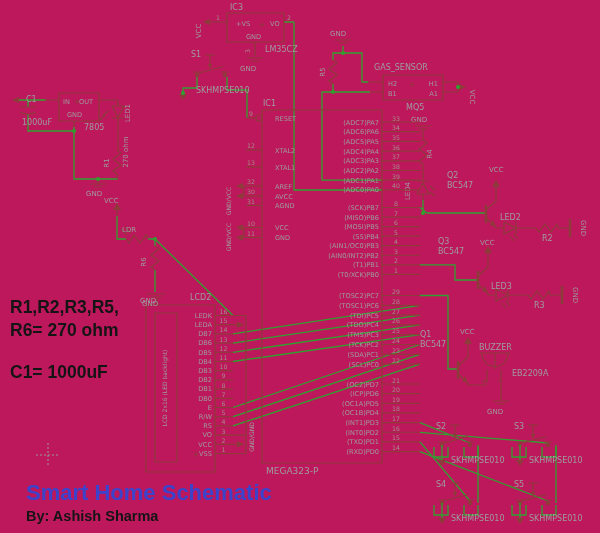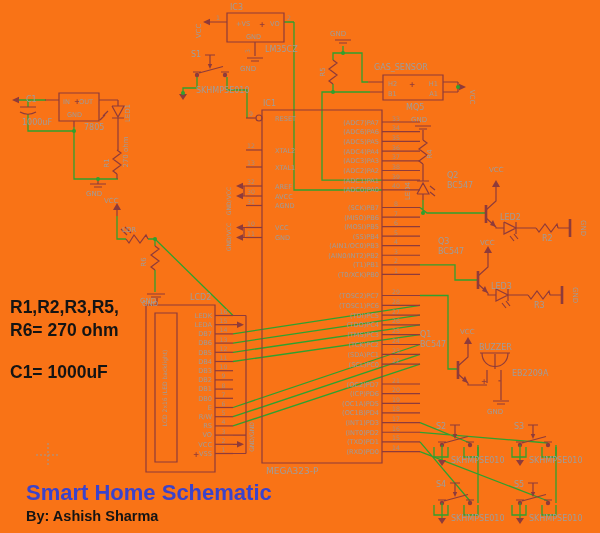--- a/index.html
+++ b/index.html
@@ -1,16 +1,16 @@
 <!DOCTYPE html>
 <html><head>
 <meta charset="utf-8">
 <style>
   html,body{margin:0;padding:0;background:#fff;}
-  #stage{position:relative;width:600px;height:533px;background:#f97316;overflow:hidden;}
+  #stage{position:relative;width:600px;height:533px;background:#be185d;overflow:hidden;}
   svg{display:block;}
   text{font-family:"DejaVu Sans","Liberation Sans",sans-serif;}
   .sym{stroke:#8E3B3B;stroke-width:1.2;fill:none;}
   .symt{stroke:#8E3B3B;stroke-width:2.6;fill:none;}
   .symf{fill:#8E3B3B;stroke:none;}
   .wire{stroke:#2FA12F;stroke-width:1.3;fill:none;}
   .dot{fill:#2FA12F;stroke:none;}
   .lbl{fill:#9D9D9D;font-size:8px;}
   .lbl7{fill:#9D9D9D;font-size:7px;}
   .pin{fill:#9C9C9C;font-size:6.6px;}

